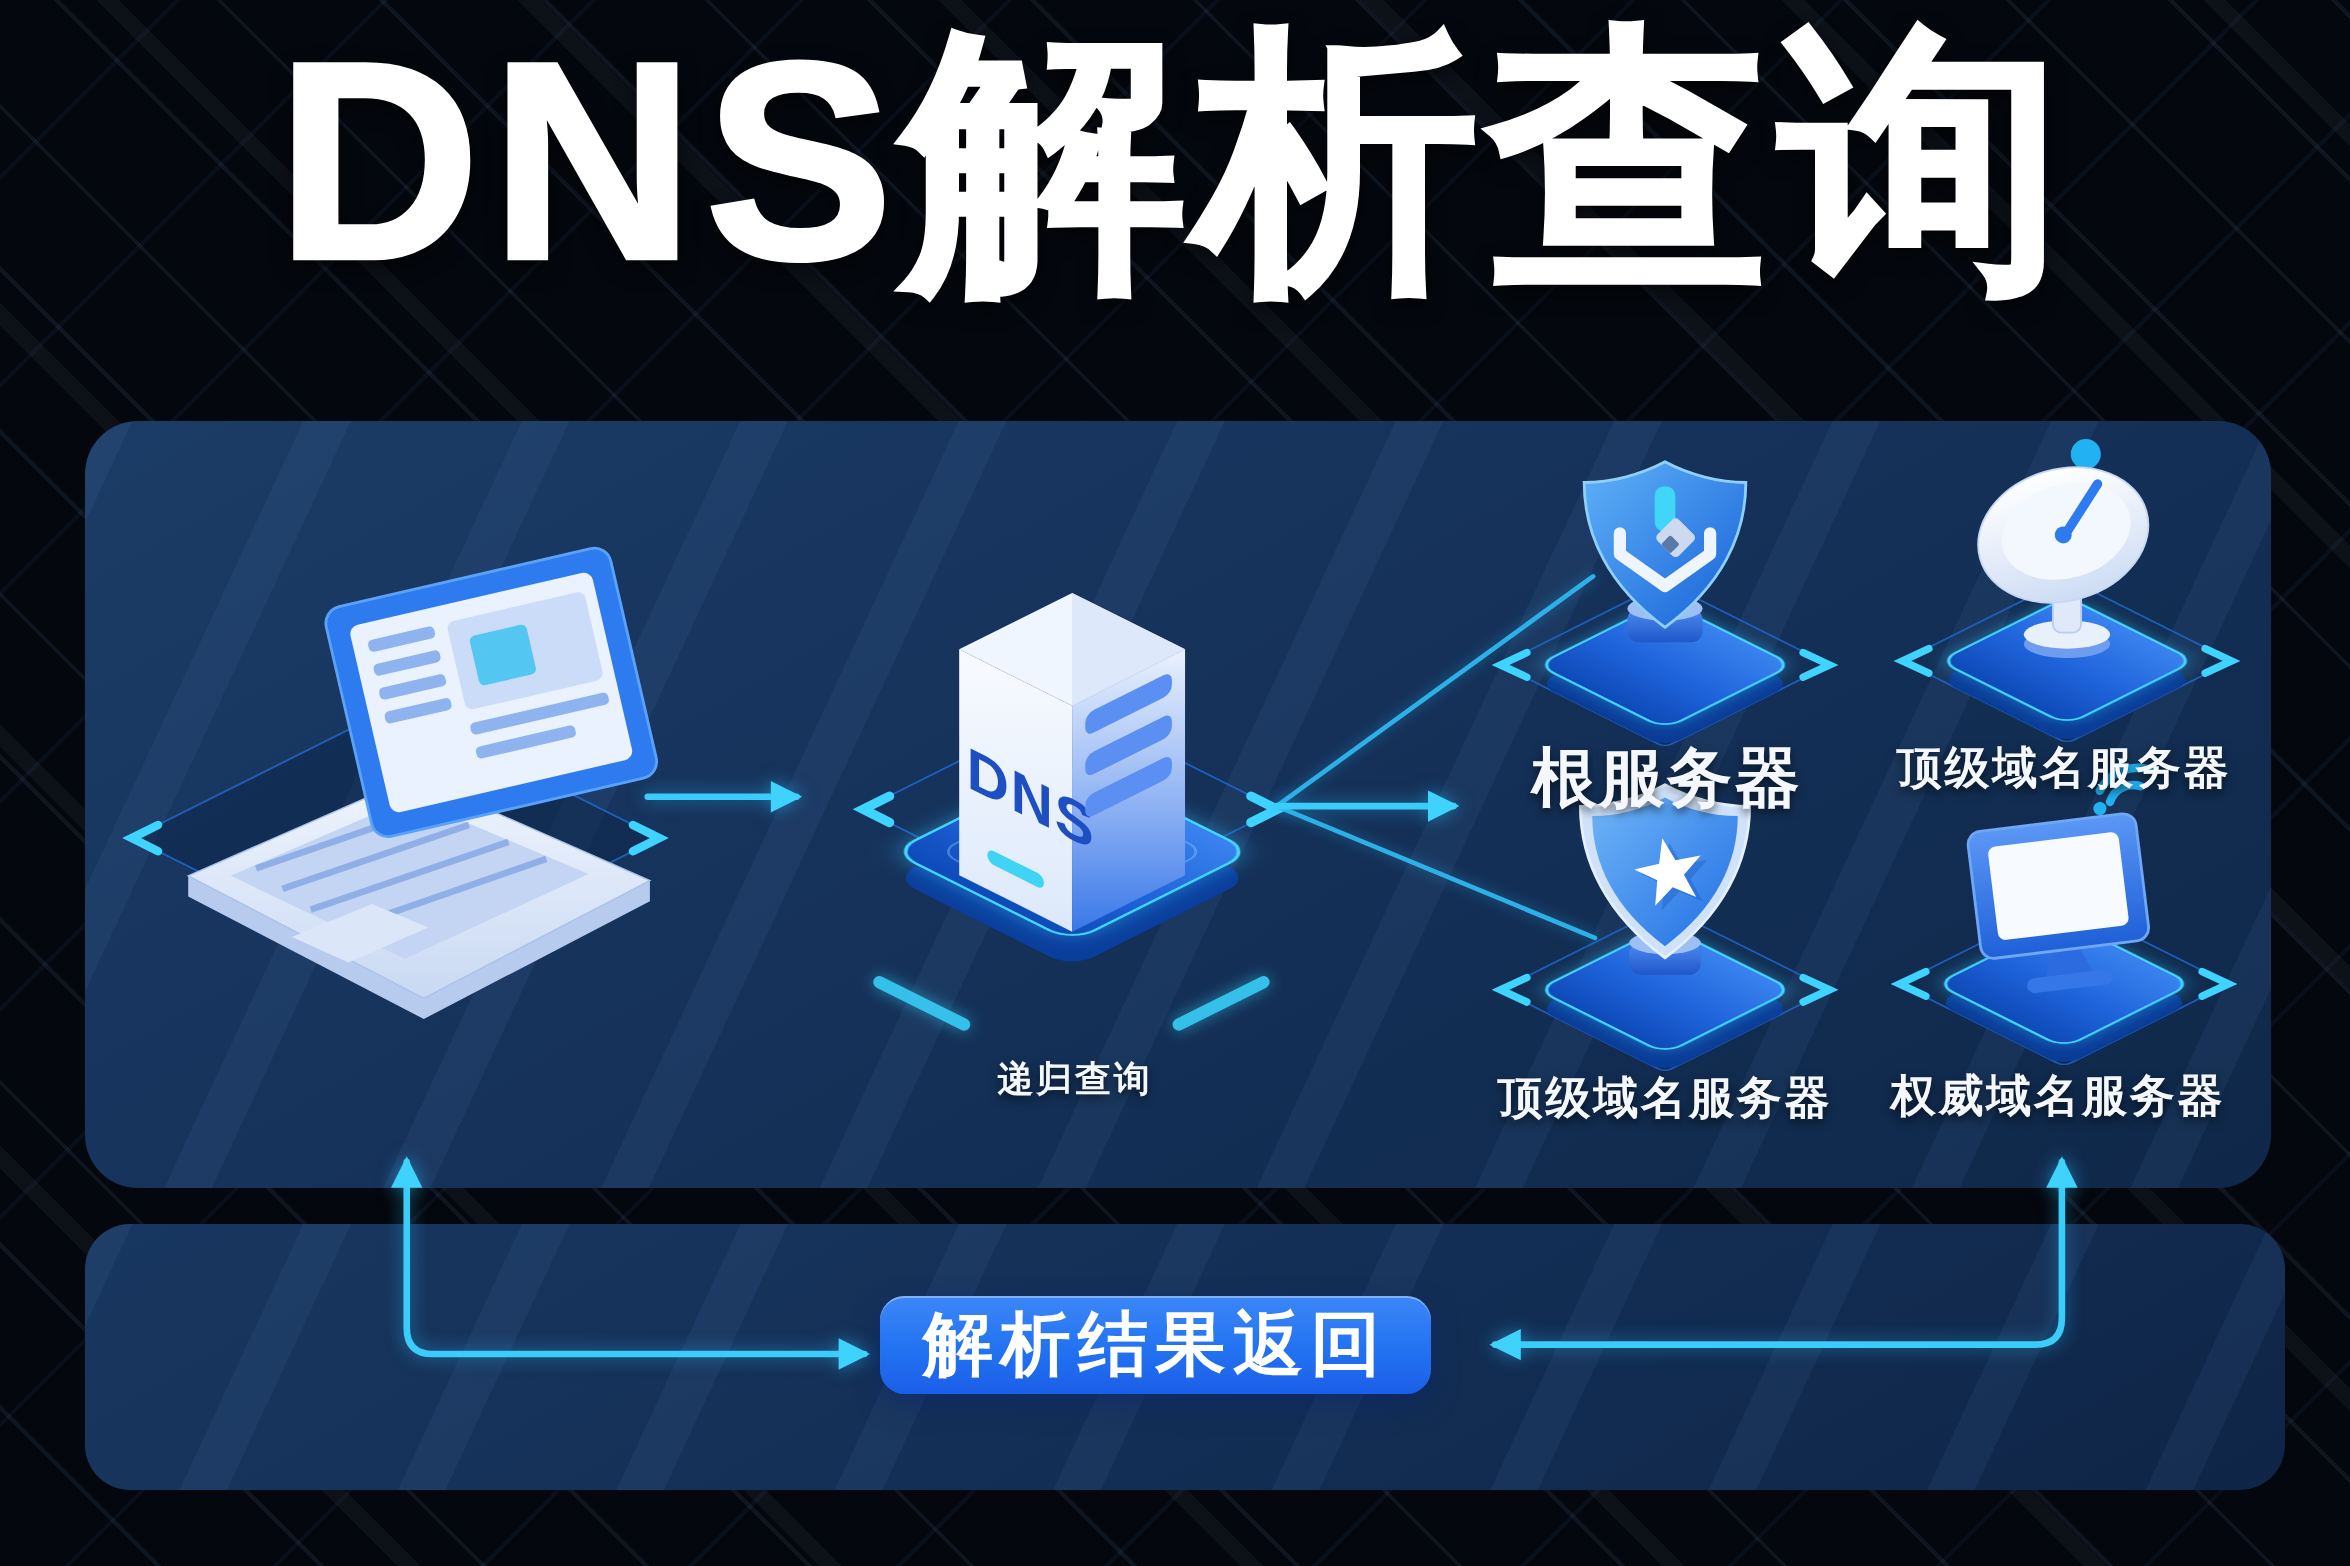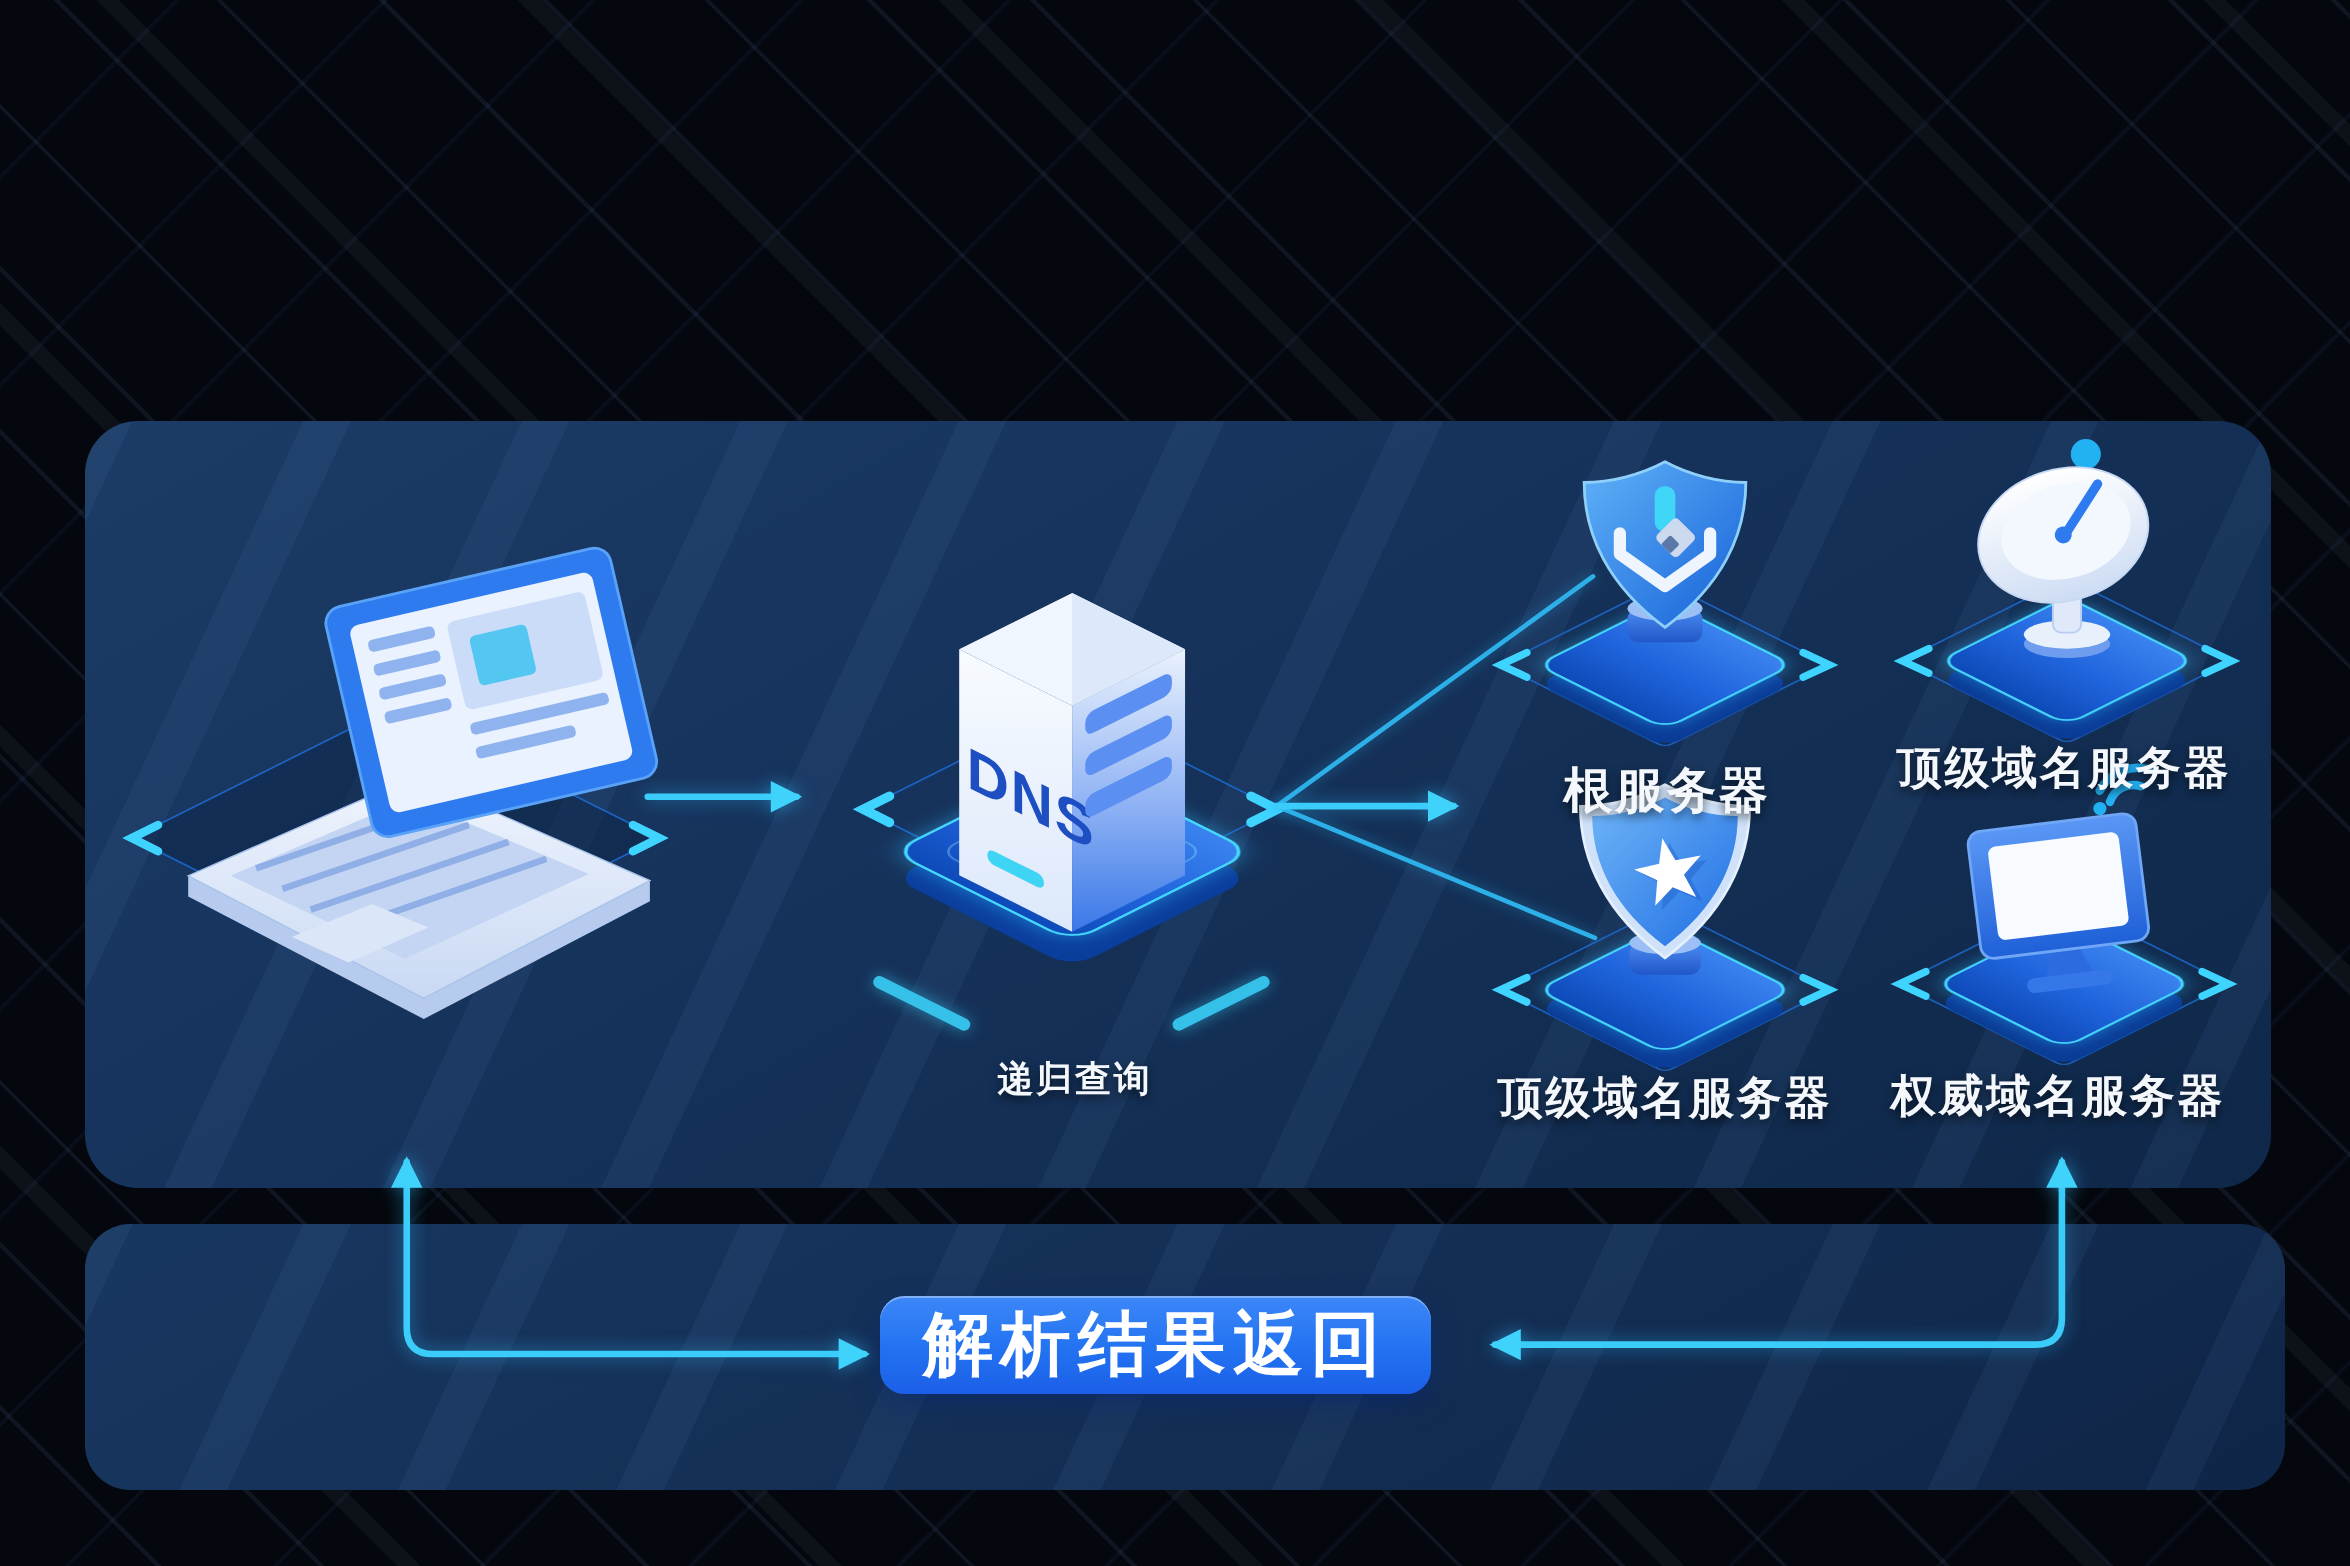--- a/index.html
+++ b/index.html
@@ -21,21 +21,21 @@
     background:repeating-linear-gradient(115deg, rgba(140,190,255,0.055) 0 43px, transparent 43px 198px);}
   .bottom-panel{position:absolute;left:85px;top:1224px;width:2200px;height:266px;border-radius:45px;
     background:linear-gradient(150deg,#183760 0%,#132e54 55%,#0f2547 100%);}
   .node{position:absolute;margin:0;padding:0;}
   .node svg{display:block;overflow:visible;}
   .node-label{position:absolute;transform:translateX(-50%);white-space:nowrap;
     color:#f4f8fc;font-weight:700;letter-spacing:2.8px;text-align:center;
     text-shadow:0 3.8px 9.4px rgba(0,0,0,0.6);}
   .lbl-user{left:395px;top:1049px;font-size:51px;}
   .lbl-recursive{left:1075px;top:1055px;font-size:36px;}
-  .lbl-root{left:1667px;top:734px;font-size:49px;margin-top:24px;}
+  .lbl-root{left:1667px;top:734px;font-size:65px;}
   .lbl-tld-top{left:2064px;top:738px;font-size:45px;}
   .lbl-tld-bottom{left:1665px;top:1068px;font-size:45px;}
   .lbl-auth{left:2058px;top:1066px;font-size:45px;}
   .overlay{position:absolute;left:0;top:0;pointer-events:none;}
   .flow-line{stroke:#3bcdf9;stroke-width:7;fill:none;stroke-linecap:round;
     filter:drop-shadow(0 0 9px rgba(45,190,255,0.55));}
   .flow-thin{stroke:#2fb6ef;stroke-width:5;fill:none;stroke-linecap:round;opacity:0.95;
     filter:drop-shadow(0 0 7px rgba(45,190,255,0.45));}
   .edge-dash{stroke:#38d0f8;stroke-width:13;stroke-linecap:round;opacity:0.9;
     filter:drop-shadow(0 0 8px rgba(56,208,248,0.6));}
@@ -96,20 +96,21 @@
       </linearGradient>
       <linearGradient id="tailG" gradientUnits="userSpaceOnUse" x1="688" y1="846" x2="850" y2="846">
         <stop offset="0" stop-color="#3fd2fb" stop-opacity="0.25"></stop>
           <stop offset="1" stop-color="#3fd2fb"></stop>
       </linearGradient>
     </defs>
   </svg>
 
   <div class="bg-lines"></div>
 
+  <h1 class="title">DNS解析查询</h1>
 
   <section class="main-panel"></section>
   <section class="bottom-panel"></section>
 
   
   <figure class="node" style="left:94px;top:546px;">
     <svg width="603" height="490" viewBox="0 0 640 520">
       <g transform="translate(320,310)">
         <rect x="-198" y="-198" width="396" height="396" rx="12" transform="scale(1,0.5) rotate(45)" fill="rgba(12,34,66,0.45)" stroke="#1d66cc" stroke-width="3" opacity="0.9"></rect>
         <path d="M -252,-14 L -280,0 L -252,14" fill="none" stroke="#3fd4ff" stroke-width="9" stroke-linecap="round"></path>

